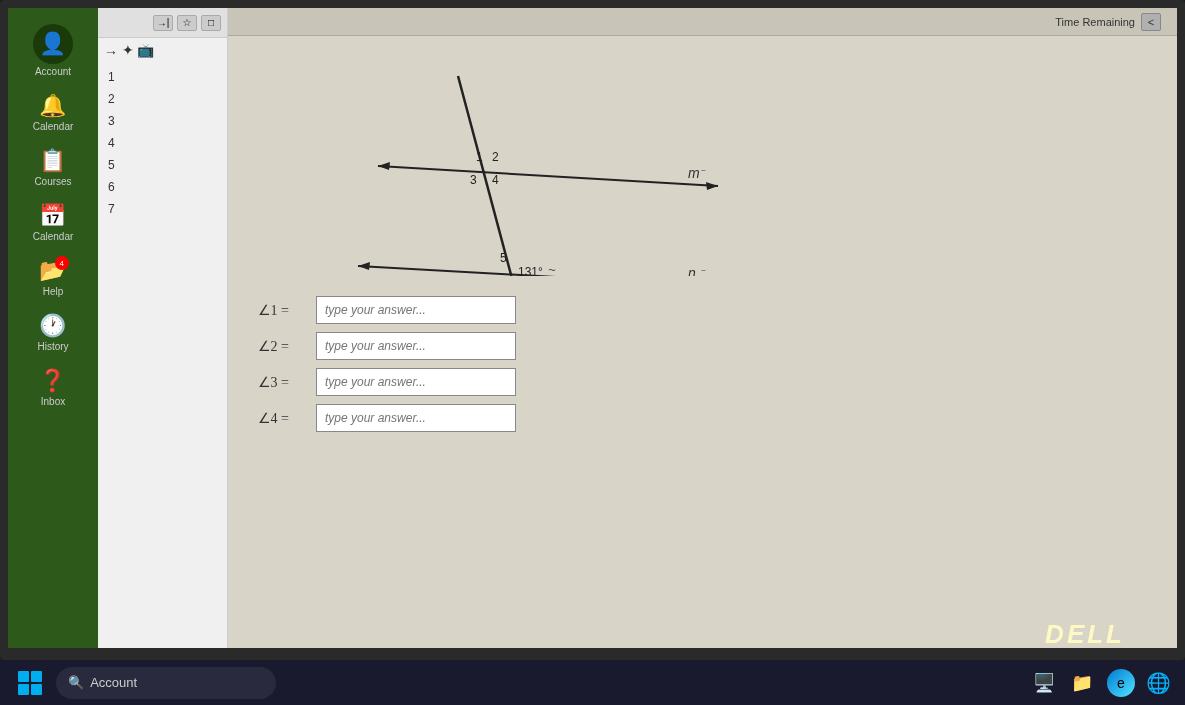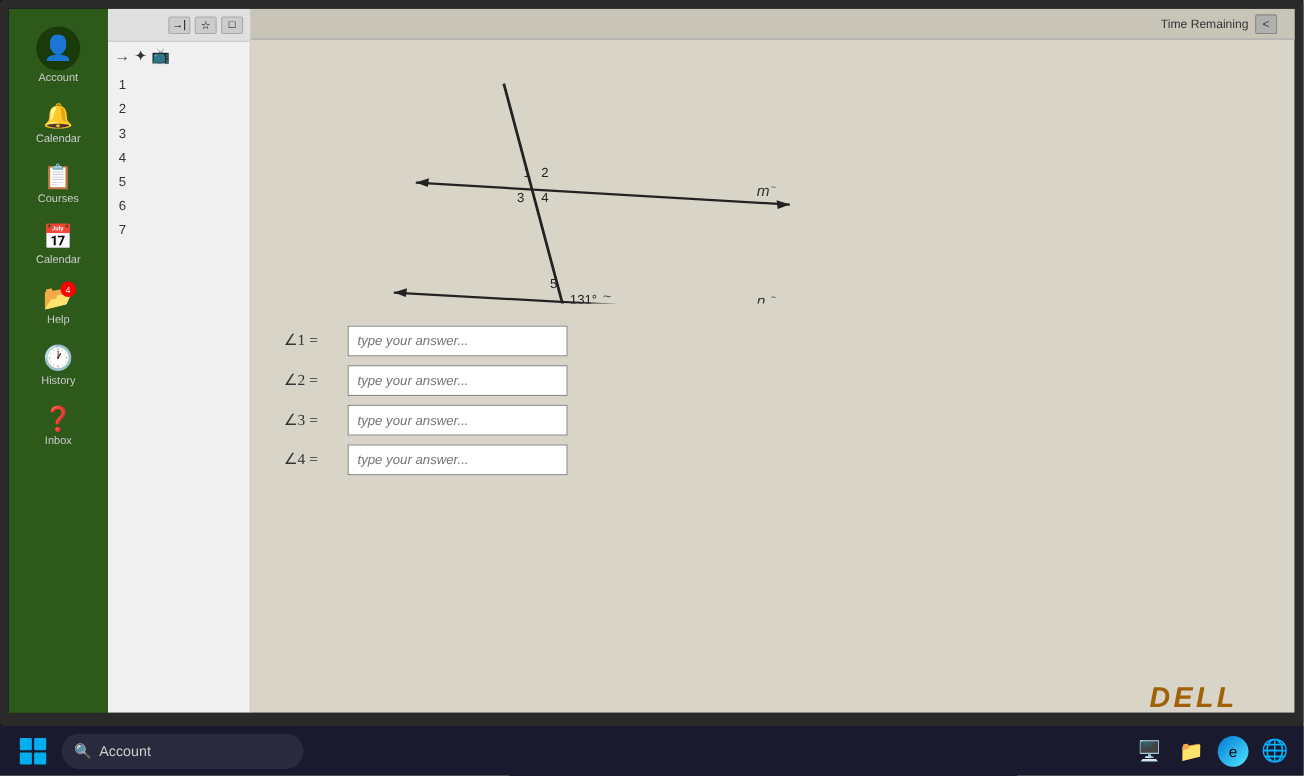--- a/index.html
+++ b/index.html
@@ -557,13 +557,13 @@
     </div>
     <div style="margin-left:auto;display:flex;align-items:center;gap:10px;">
       <div class="taskbar-icon" style="font-size:18px;">🖥️</div>
       <div class="taskbar-icon" style="font-size:18px;">📁</div>
       <div class="taskbar-icon" style="background:linear-gradient(135deg,#0078d4,#50e6ff);border-radius:50%;width:28px;height:28px;display:flex;align-items:center;justify-content:center;font-size:14px;">e</div>
       <div class="taskbar-icon" style="font-size:20px;">🌐</div>
     </div>
   </div>
 </div>
 
-<div style="position:absolute;bottom:55px;right:60px;color:#a16207;font-size:26px;font-weight:bold;font-style:italic;letter-spacing:3px;">DELL</div>
+<div style="position:absolute;bottom:55px;right:60px;color:#fef9c3;font-size:26px;font-weight:bold;font-style:italic;letter-spacing:3px;">DELL</div>
 
 </body></html>

